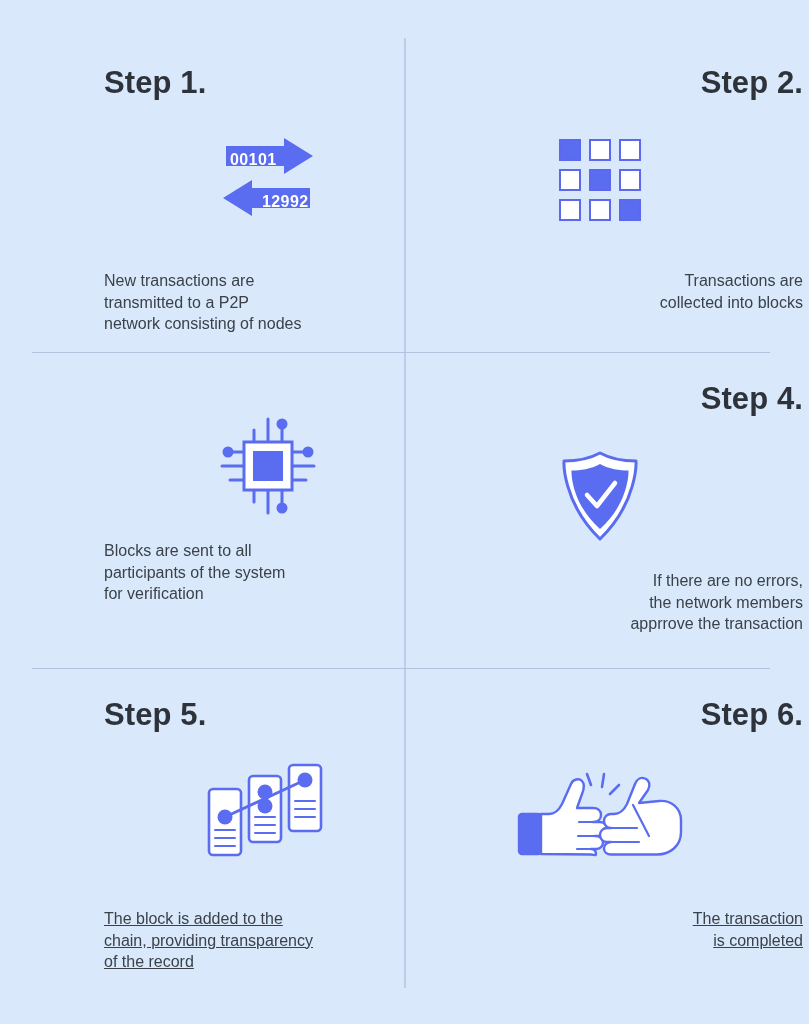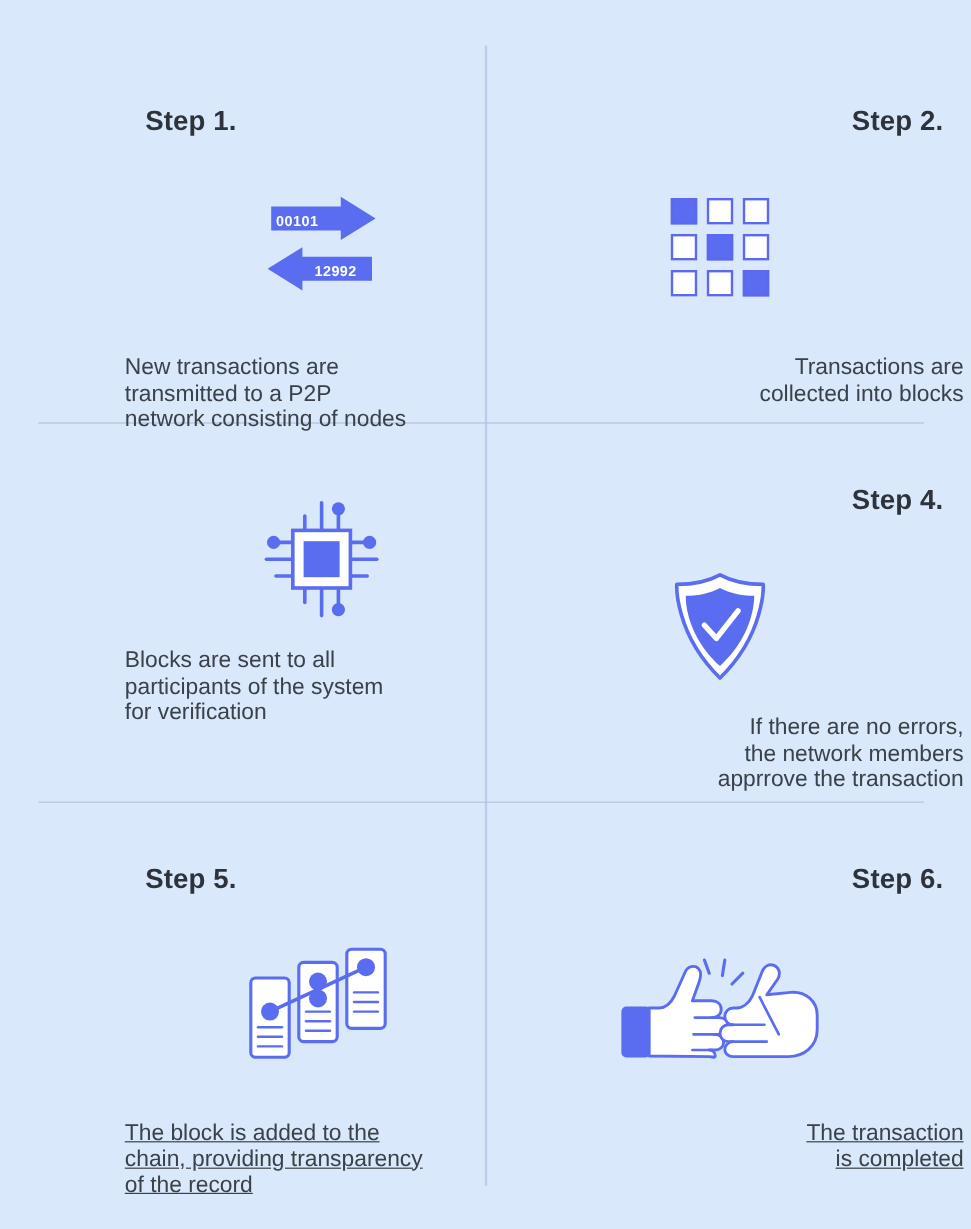--- a/index.html
+++ b/index.html
@@ -49,56 +49,56 @@
     width: 310px;
   }
   .col-left  { left: 104px; }
   .col-right { left: 493px; text-align: right; }
 
   .row-1 { top: 68px; }
   .row-2 { top: 384px; }
   .row-3 { top: 700px; }
 
   .step-title {
-    font-size: 23px;
+    font-size: 31px;
     font-weight: bold;
     color: #2e333b;
     letter-spacing: 0.1px;
-    margin: 17px;
+    margin: 0;
     line-height: 30px;
   }
 
   .icon-area {
     height: 148px;
     display: flex;
     align-items: center;
     justify-content: center;
     margin-top: 8px;
   }
   
   .col-left .icon-area  { padding-left: 18px; }
   .col-right .icon-area { padding-right: 96px; }
 
   .step-desc {
-    font-size: 19px;
+    font-size: 16px;
     line-height: 21.5px;
     color: #3b4149;
     margin: 0;
     white-space: pre-line;
   }
   .row-1 .step-desc { margin-top: 16px; }
   .row-2 .step-desc { }
   .row-3 .step-desc { margin-top: 22px; text-decoration: underline; }
 
   
   .arrows-wrap { position: relative; width: 100px; height: 84px; }
   .arrow-label {
     position: absolute;
     color: #ffffff;
-    font-size: 12px;
+    font-size: 16px;
     font-weight: bold;
     letter-spacing: 0.4px;
   }
   .lbl-top   { left: 12px; top: 13px; }
   .lbl-bot   { left: 44px; top: 55px; }
 
   
   .grid-icon {
     display: grid;
     grid-template-columns: repeat(3, 22px);

